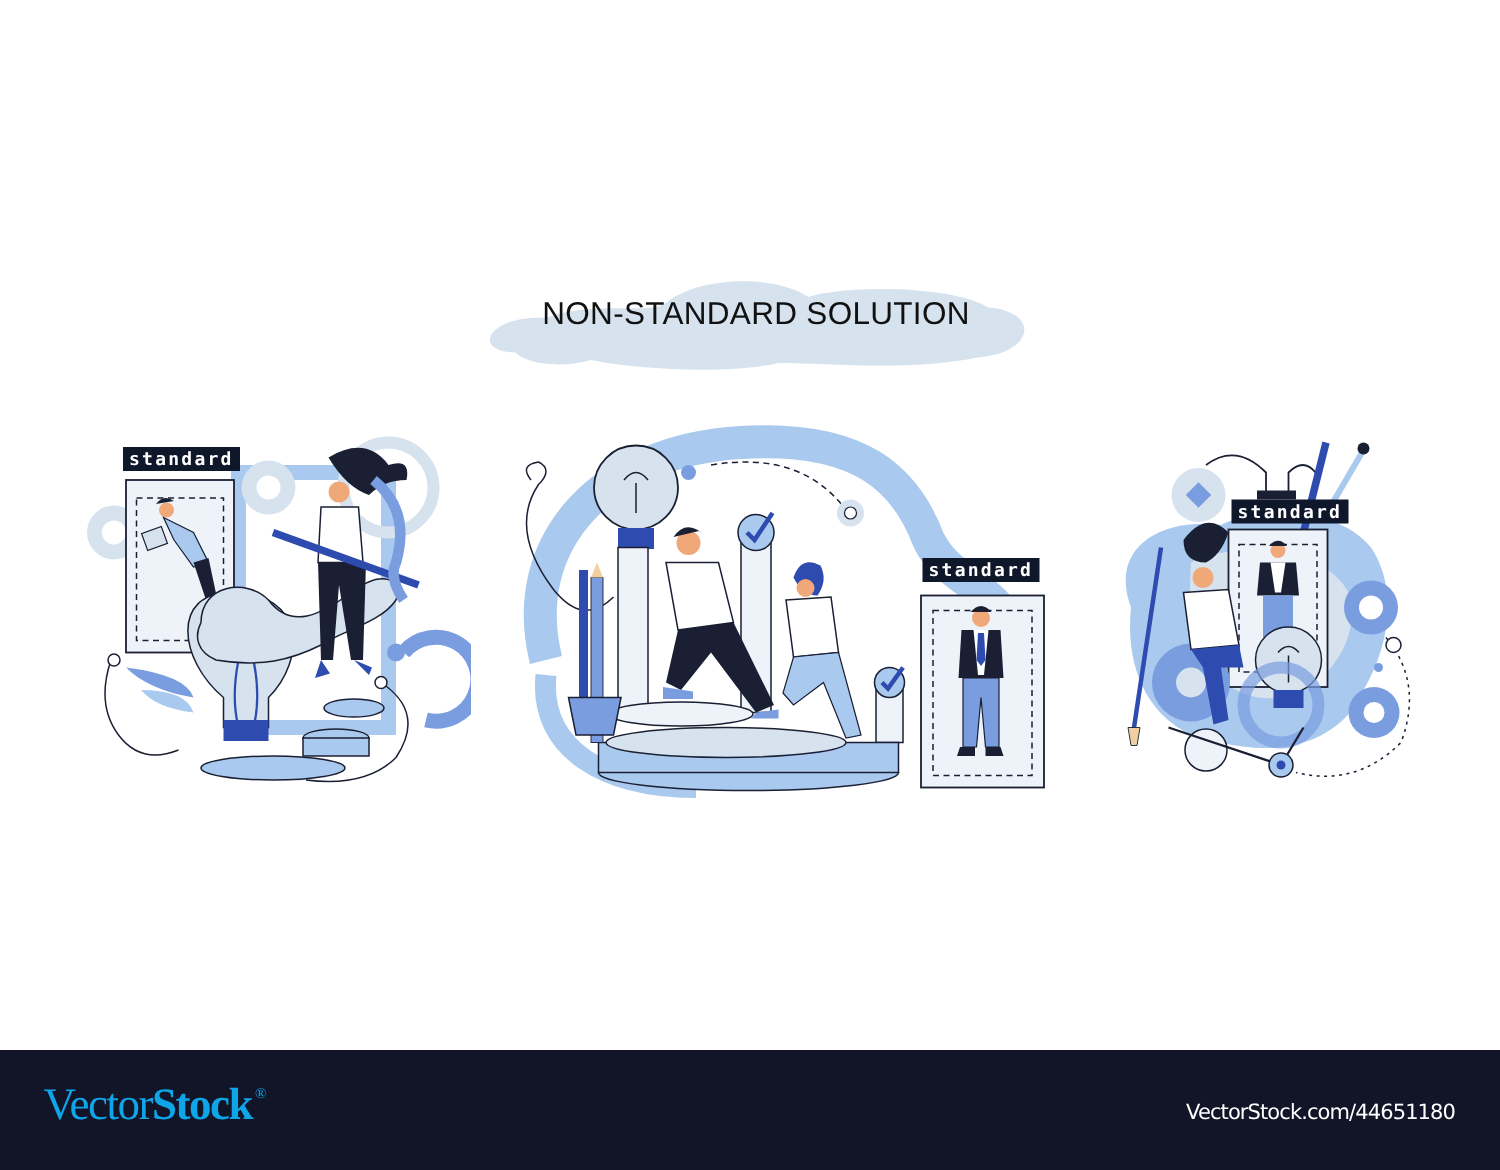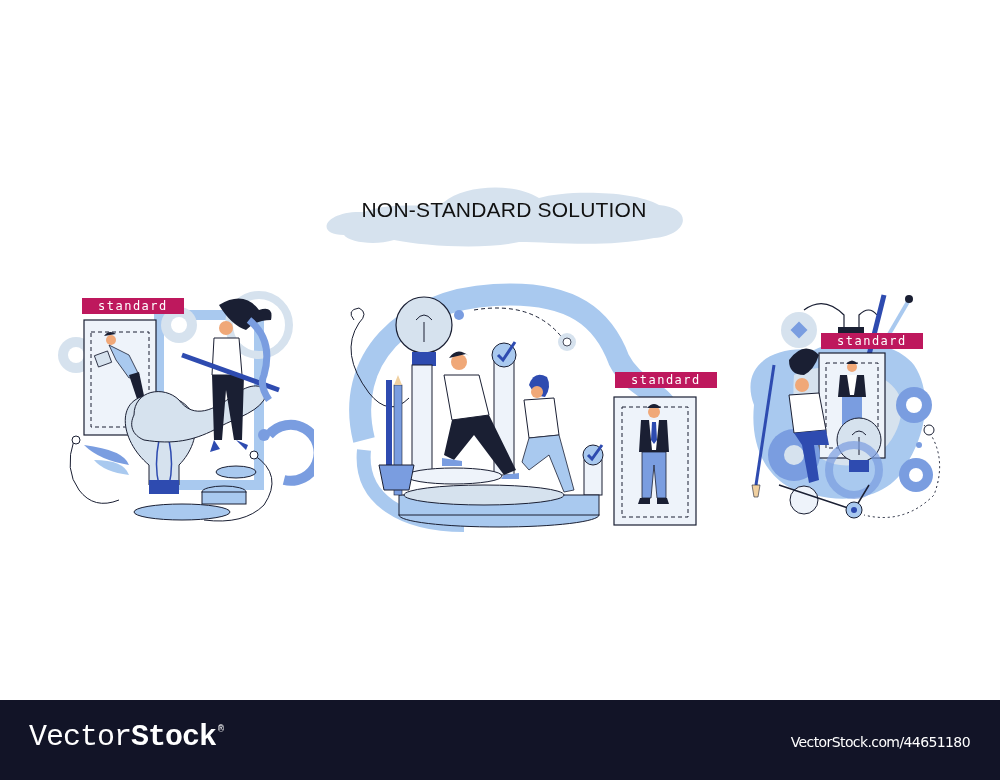--- a/index.html
+++ b/index.html
@@ -8,31 +8,31 @@
   .canvas { position: absolute; left: 4px; top: 0; width: 1000px; height: 700px; background: #ffffff; }
   .title-wrap { position: absolute; left: 300px; top: 180px; width: 400px; height: 70px; }
   .title-cloud { position: absolute; left: 0; top: 0; }
   .title-text {
     position: absolute; left: 0; top: 18px; width: 400px; text-align: center;
     font-family: "Liberation Sans", sans-serif; font-size: 21px; color: #111111;
     letter-spacing: 0.2px;
   }
   .illus { position: absolute; }
   .std-label {
-    position: absolute; background: #be185d; color: #ffffff;
+    position: absolute; background: #0f172a; color: #ffffff;
     font-family: "DejaVu Sans Mono", monospace; font-size: 12px;
-    letter-spacing: 1.5px; padding: 1px 16px; line-height: 14px;
+    letter-spacing: 1.5px; padding: 1px 4px; line-height: 14px; font-weight: bold;
   }
   .footer {
     position: absolute; left: 0; top: 700px; width: 1000px; height: 80px;
     background: #121427;
   }
   .brand {
-    position: absolute; left: 29px; top: 20px; color: #ffffff;
-    font-family: Liberation Mono, monospace; font-size: 30px; letter-spacing: -1px;
+    position: absolute; left: 29px; top: 20px; color: #0ea5e9;
+    font-family: Liberation Serif, serif; font-size: 30px; letter-spacing: -1px;
   }
   .brand .light { font-weight: 300; }
   .brand .bold { font-weight: bold; }
   .brand sup { font-size: 10px; vertical-align: top; position: relative; top: 4px; margin-left: 2px; }
   .image-id {
     position: absolute; right: 30px; top: 34px; color: #ffffff;
     font-family: "DejaVu Sans", sans-serif; font-size: 14px; letter-spacing: -0.6px;
   }
 </style>
 </head>

